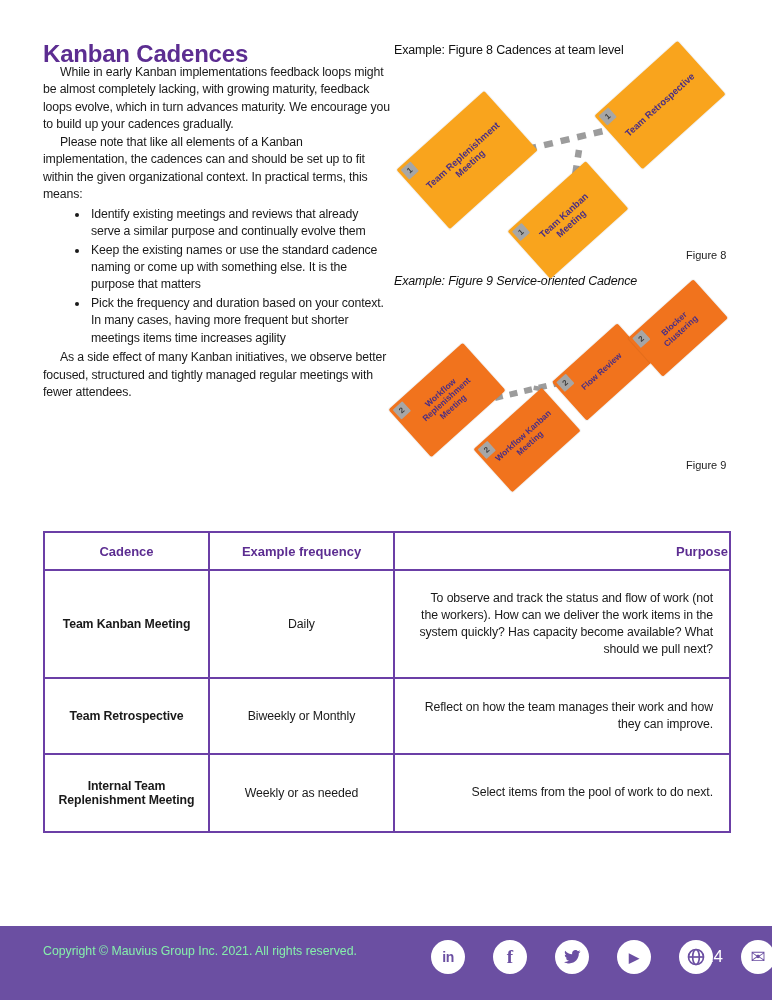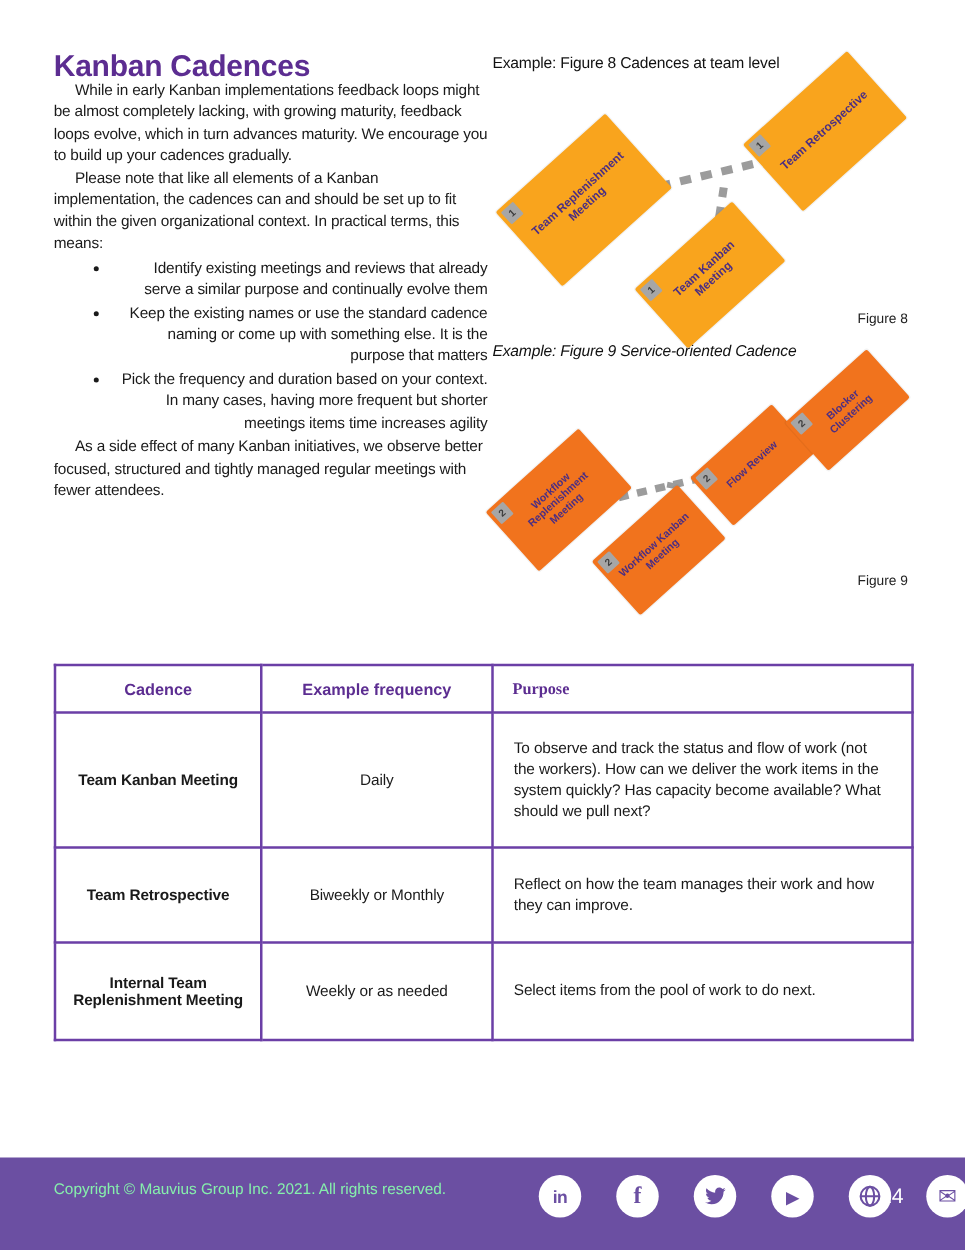--- a/index.html
+++ b/index.html
@@ -4,47 +4,47 @@
 <style>
   html,body{margin:0;padding:0;background:#fff;}
   .page{position:relative;width:772px;height:1000px;background:#fff;overflow:hidden;
         font-family:"Liberation Sans",sans-serif;color:#1a1a1a;}
 
   
   .doc-title{position:absolute;left:43px;top:40px;font-size:24px;font-weight:bold;color:#5C2D91;letter-spacing:-0.2px;}
   .left-col{position:absolute;left:43px;top:64px;width:347px;font-size:12.3px;line-height:1.42;letter-spacing:-0.15px;}
   .left-col p{margin:0;text-indent:17px;}
   .left-col ul{margin:2px 0 2px 0;padding-left:46px;}
-  .left-col li{padding-left:2px;margin:0 0 1px 0;text-align:right;}
+  .left-col li{padding-left:2px;margin:0 0 1px 0;}
 
   
   .fig-caption{position:absolute;font-size:12.5px;letter-spacing:-0.15px;color:#111;}
   .fig-label{position:absolute;font-size:11px;color:#222;}
   .diagram{position:absolute;}
   .diagram svg.links{position:absolute;left:0;top:0;z-index:1;}
   .card{position:absolute;z-index:2;display:flex;align-items:center;justify-content:center;text-align:center;
         transform:translate(-50%,-50%) rotate(-42deg);border-radius:2px;box-shadow:0 0 0 1px rgba(0,0,0,0.05);}
   .card .card-title{font-weight:bold;line-height:1.12;color:#4B2E83;padding:4px 8px;}
   .badge{position:absolute;left:3px;top:3px;width:13px;height:13px;background:#A6A6A6;color:#3d3d3d;
          font-size:8px;font-weight:bold;display:flex;align-items:center;justify-content:center;border-radius:1px;}
   .fig8-card{background:#F9A41D;}
   .fig8-card .card-title{font-size:9.5px;}
   .fig9-card{background:#F1731D;}
   .fig9-card .card-title{font-size:8.5px;}
 
   
   .cad-table{position:absolute;left:43px;top:531px;width:686px;border-collapse:collapse;table-layout:fixed;}
   .cad-table th,.cad-table td{border:2px solid #6B3FA6;vertical-align:middle;}
   .cad-table th{height:34px;color:#5C2D91;font-size:13px;font-weight:bold;text-align:center;}
-  .cad-table th.h-purpose{text-align:left;padding-left:15px;font-family:Liberation Serif, serif;}
+  .cad-table th.h-purpose{text-align:right;padding-left:15px;}
   .col-cadence{width:165px;} .col-freq{width:185px;} .col-purpose{width:336px;}
   .cad-table td{font-size:12.3px;letter-spacing:-0.1px;}
   td.cell-cadence{font-weight:bold;text-align:center;padding:6px 10px;}
   td.cell-freq{text-align:center;padding:6px 10px;}
-  td.cell-purpose{text-align:left;padding:8px 16px;line-height:1.4;}
+  td.cell-purpose{text-align:right;padding:8px 16px;line-height:1.4;}
   tr.r1 td{height:90px;} tr.r2 td{height:58px;} tr.r3 td{height:60px;}
 
   
   .footer{position:absolute;left:0;top:926px;width:772px;height:74px;background:#6B4FA2;}
   .footer-text{position:absolute;left:43px;top:16px;color:#86efac;font-size:12.3px;line-height:1.5;}
   .social{position:absolute;left:431px;top:14px;display:flex;gap:28px;}
   .circle{width:34px;height:34px;border-radius:50%;background:#ffffff;color:#6B4FA2;
           display:flex;align-items:center;justify-content:center;font-weight:bold;cursor:pointer;}
   .glyph-in{font-size:14px;letter-spacing:-0.5px;}
   .glyph-f{font-size:19px;font-family:"Liberation Serif",serif;}

